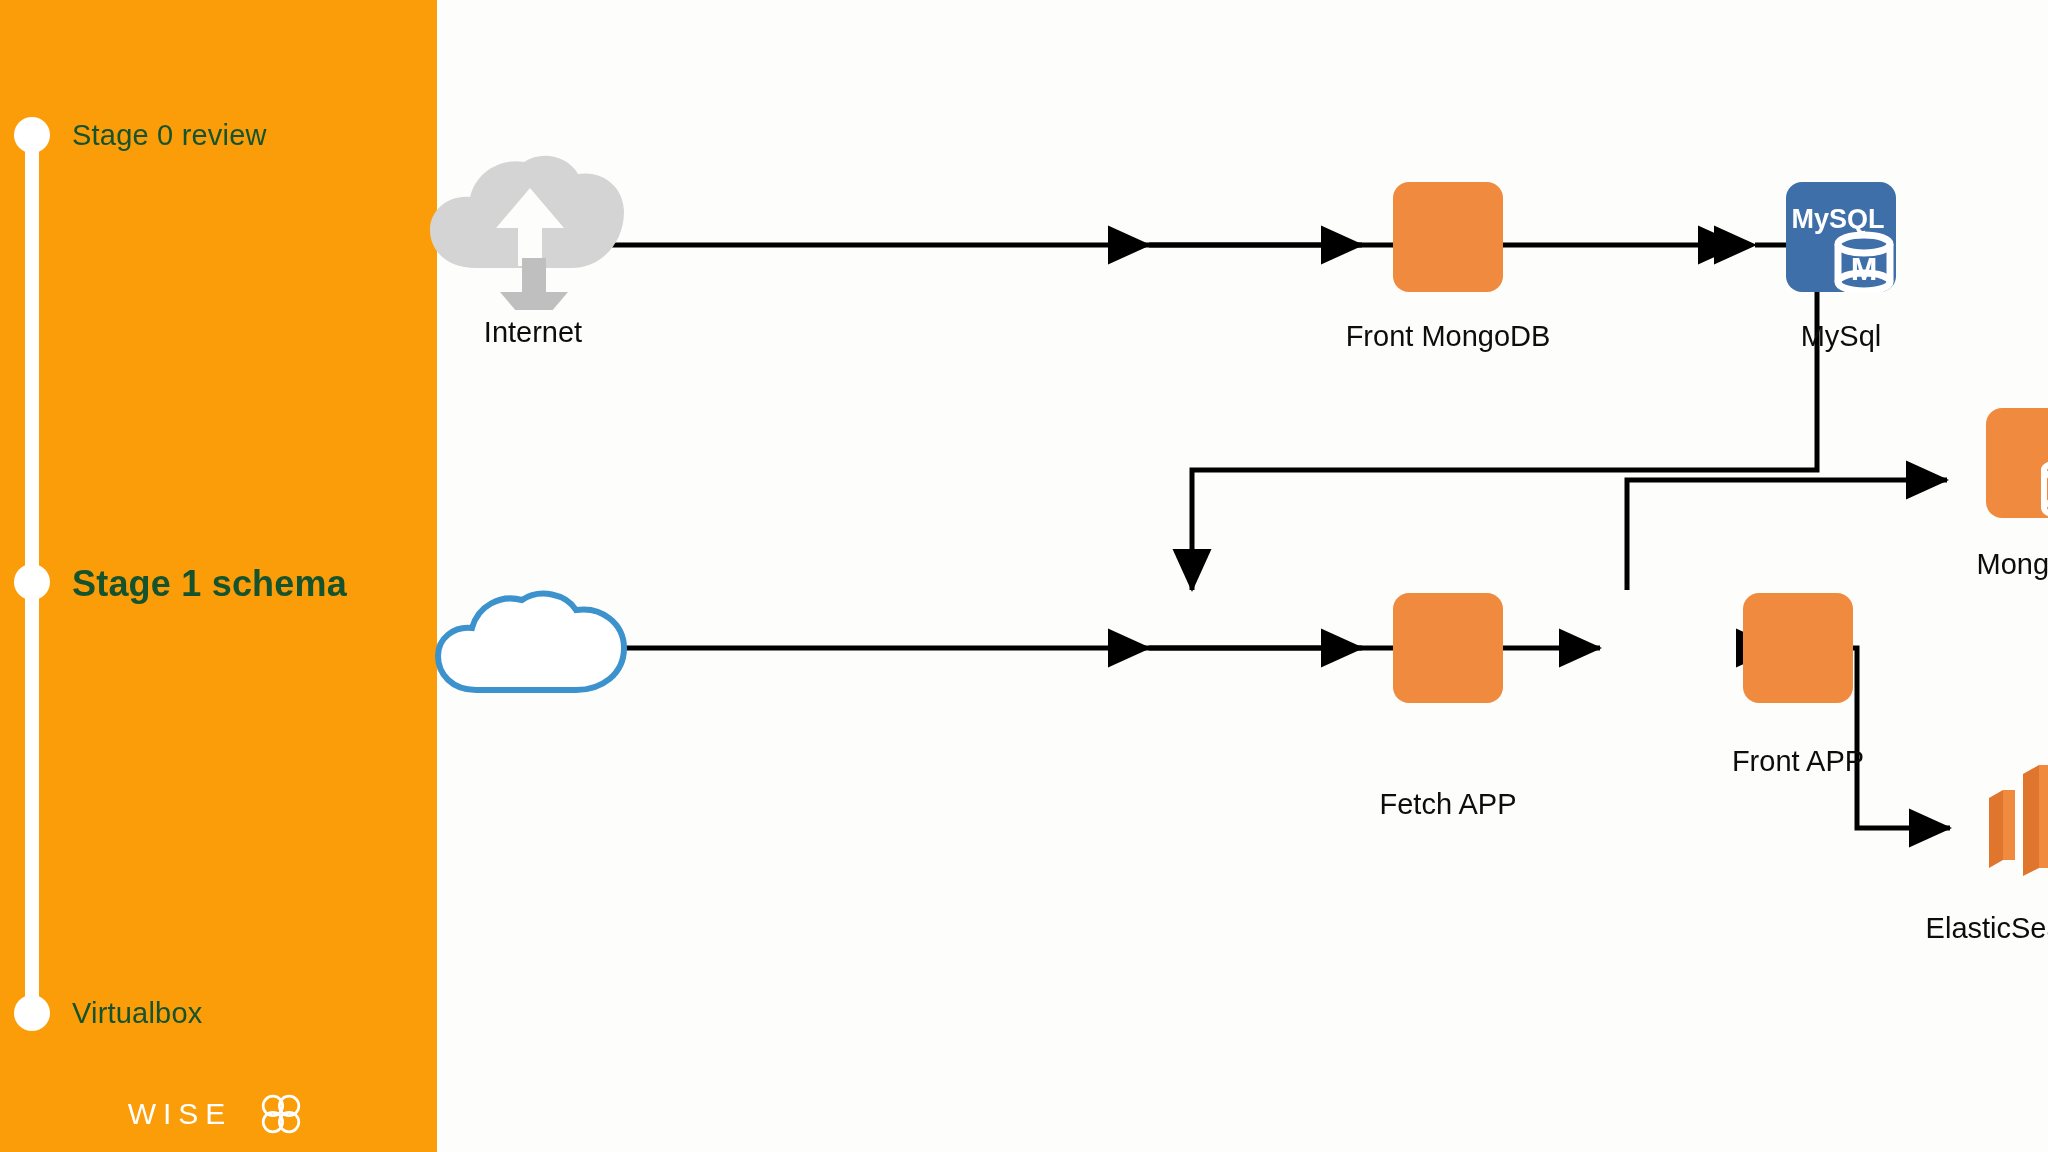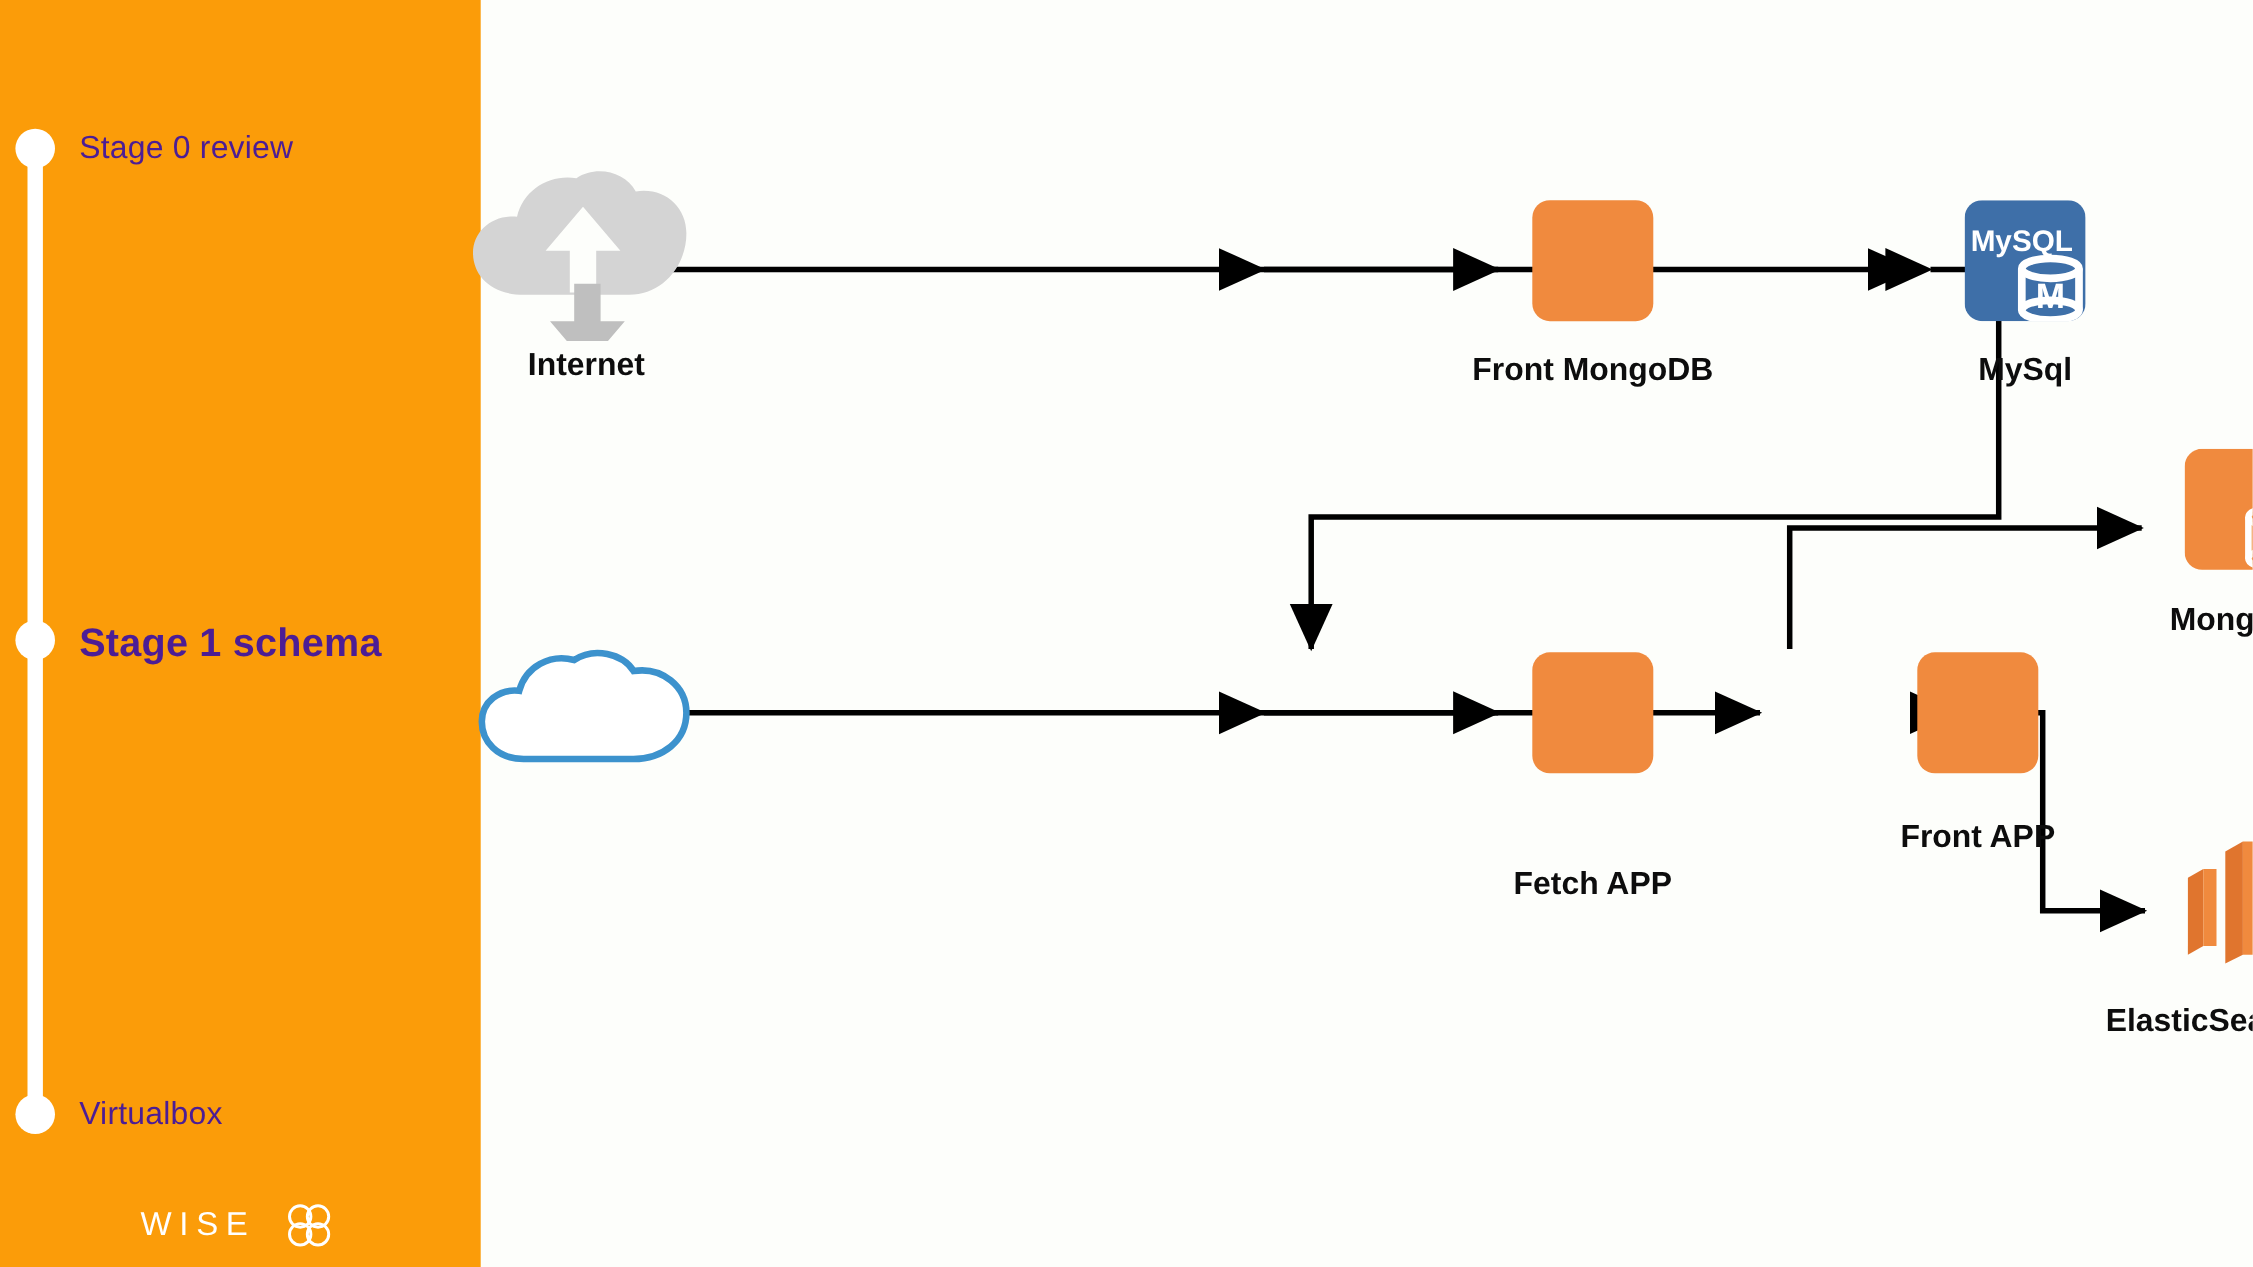--- a/index.html
+++ b/index.html
@@ -37,21 +37,21 @@
     position: absolute;
     left: 14px;
     width: 36px;
     height: 36px;
     border-radius: 50%;
     background: #FFFFFF;
   }
   .timeline-label {
     position: absolute;
     left: 72px;
-    color: #4c1d95;
+    color: #14532d;
     white-space: nowrap;
     letter-spacing: 0.2px;
     text-align: center;
   }
   .tl-normal { font-size: 29px; font-weight: 400; }
   .tl-bold   { font-size: 36px; font-weight: 700; }
 
   
   #logo-row {
     position: absolute;
@@ -82,21 +82,21 @@
     margin-left: 31px;
   }
   .box-orange {
     background: #F08A3E;
     border-radius: 16px;
   }
   .node-label {
     position: absolute;
     text-align: center;
     color: #0D0D0D;
-    font-weight: 700;
+    font-weight: 400;
     font-size: 29px;
     line-height: 1.12;
     white-space: pre-line;
   }
   svg { display: block; }
 </style>
 </head>
 <body>
 
 <div id="page">

